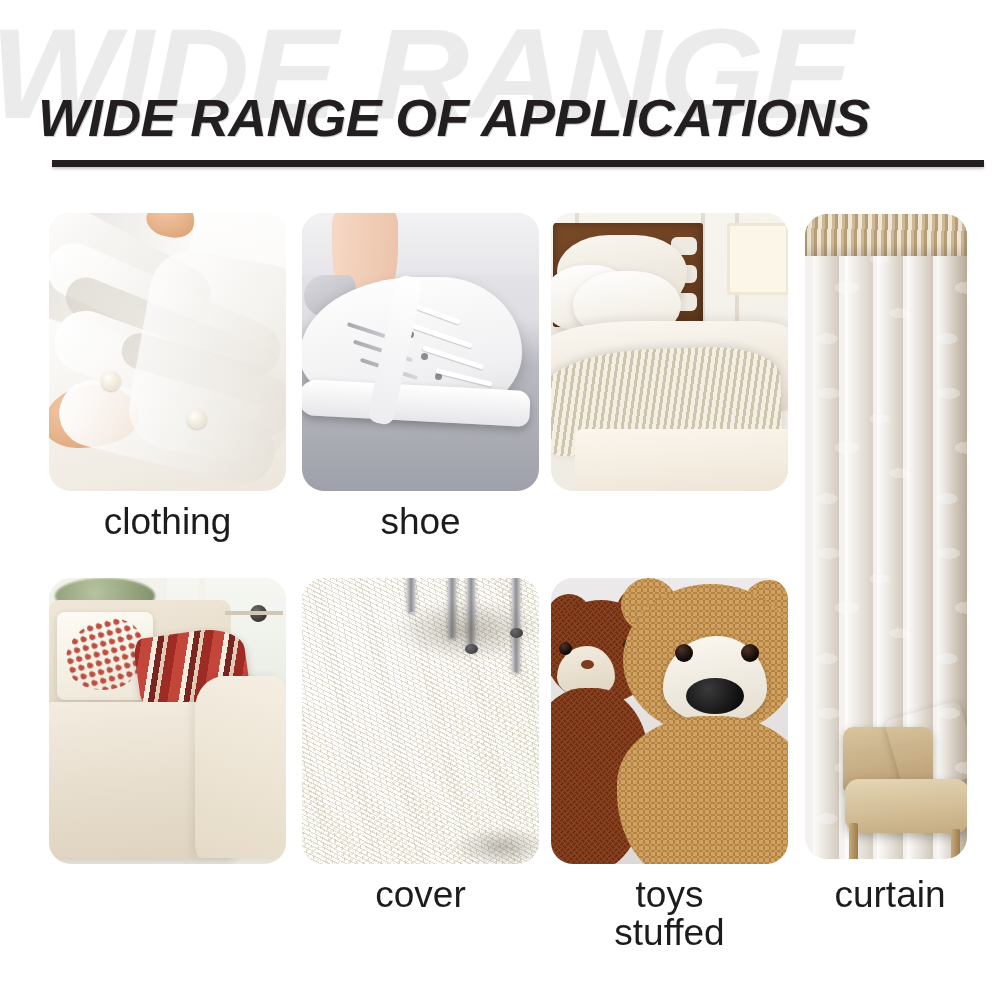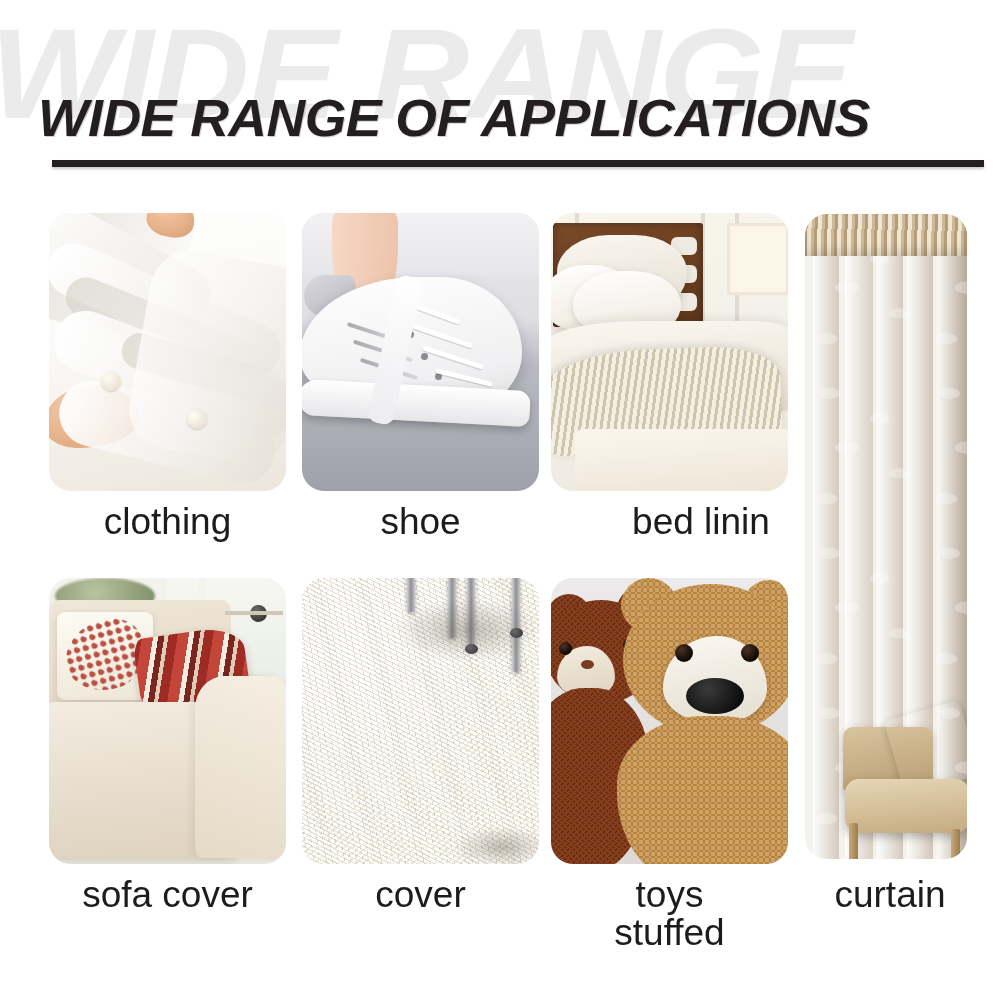--- a/index.html
+++ b/index.html
@@ -256,38 +256,36 @@
     <div class="bed-slot" style="left:120px;top:52px;width:26px;height:18px;"></div>
     <div class="bed-slot" style="left:120px;top:80px;width:26px;height:18px;"></div>
     <div class="bed-pillow2" style="left:6px;top:22px;width:130px;height:74px;"></div>
     <div class="bed-pillow" style="left:-8px;top:52px;width:92px;height:64px;"></div>
     <div class="bed-pillow" style="left:22px;top:58px;width:108px;height:62px;"></div>
     <div class="bed-table" style="left:196px;top:120px;width:46px;height:38px;"></div>
     <div class="bed-duvet" style="left:-6px;top:108px;width:250px;height:90px;"></div>
     <div class="bed-throw" style="left:-10px;top:136px;width:240px;height:104px;transform:rotate(-2deg);"></div>
     <div style="position:absolute;left:24px;top:216px;width:220px;height:70px;background:linear-gradient(175deg,#fbf6ee,#ece3d3);border-radius:8px;"></div>
   </div>
-  <div class="label" id="lbl-bed">bed linin</div>
 
   <div class="tile" id="tile-sofa">
     <div class="sofa-bg"></div>
     <div class="sofa-win" style="left:118px;top:0;width:119px;height:110px;"></div>
     <div class="sofa-winframe" style="left:150px;top:0;width:6px;height:110px;"></div>
     <div class="sofa-winframe" style="left:118px;top:36px;width:119px;height:6px;"></div>
     <div class="sofa-plant" style="left:6px;top:0px;width:100px;height:36px;"></div>
     <div class="sofa-back" style="left:0px;top:22px;width:182px;height:110px;"></div>
     <div class="sofa-pillow-a" style="left:8px;top:34px;width:96px;height:88px;"></div>
     <div class="sofa-coral" style="left:16px;top:42px;width:80px;height:70px;"></div>
     <div class="sofa-pillow-b" style="left:88px;top:54px;width:110px;height:74px;"></div>
     <div class="sofa-body" style="left:-6px;top:124px;width:192px;height:156px;"></div>
     <div class="sofa-drape" style="left:146px;top:98px;width:100px;height:182px;"></div>
     <div class="sofa-knob" style="left:201px;top:27px;"></div>
     <div style="position:absolute;left:176px;top:33px;width:58px;height:4px;background:#cfc7b8;"></div>
   </div>
-  <div class="label" id="lbl-sofa">sofa cover</div>
 
   <div class="tile" id="tile-carpet">
     <div class="carpet-bg"></div>
     <div class="carpet-tex"></div>
     <div class="carpet-leg" style="left:105px;top:-2px;height:36px;"></div>
     <div class="carpet-leg" style="left:146px;top:-2px;height:62px;"></div>
     <div class="carpet-leg" style="left:165px;top:-2px;height:74px;"></div>
     <div class="carpet-foot" style="left:163px;top:66px;"></div>
     <div class="carpet-leg" style="left:210px;top:-2px;height:96px;"></div>
     <div class="carpet-foot" style="left:208px;top:50px;"></div>

